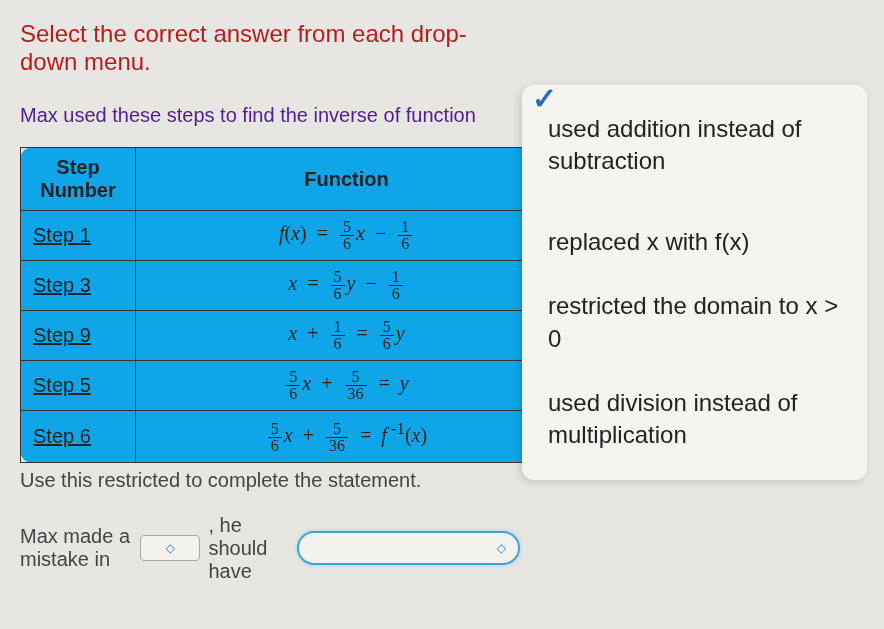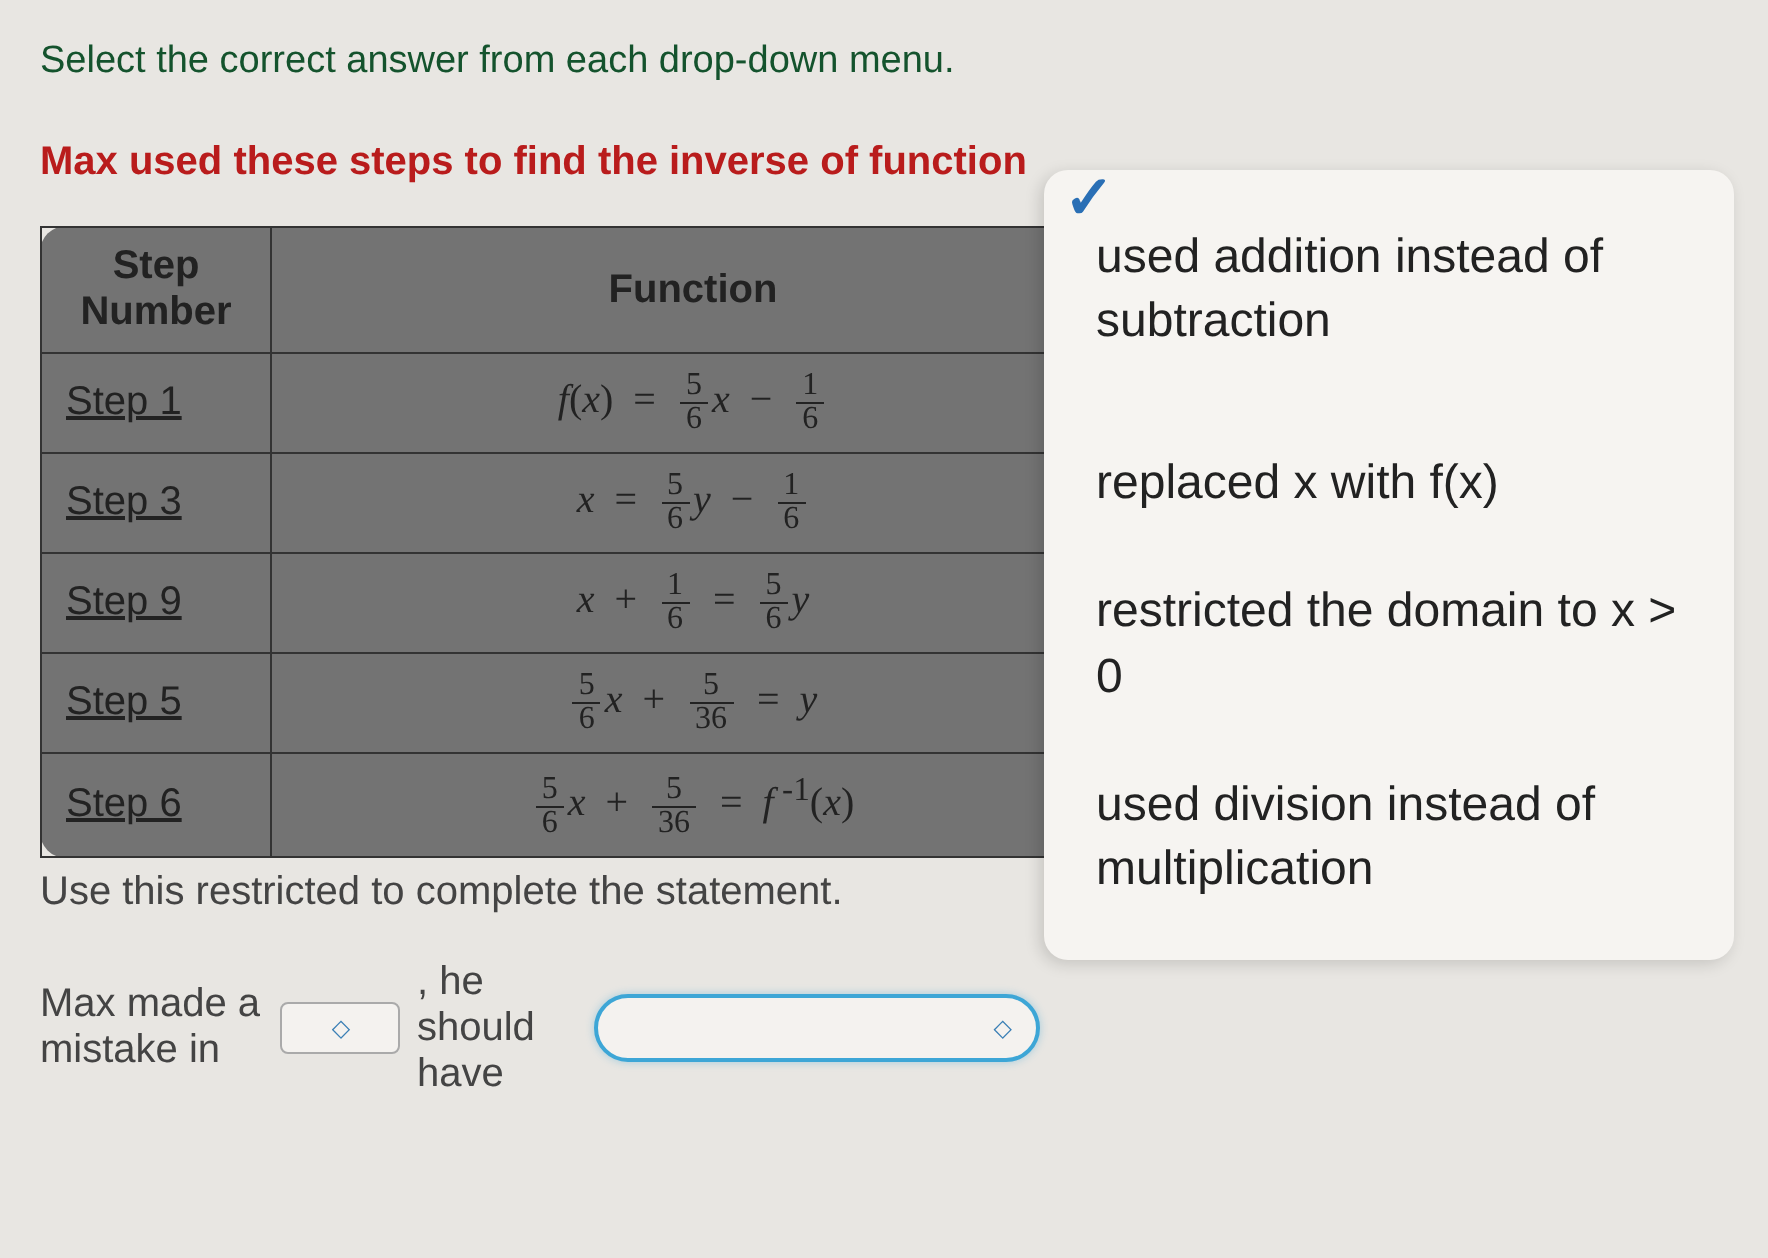--- a/index.html
+++ b/index.html
@@ -10,34 +10,33 @@
       height: 629px;
       position: relative;
       color: #3a3a3a;
       overflow: hidden;
     }
     .main-content {
       padding: 20px 0 0 20px;
       width: 520px;
     }
     .instructions {
-      font-size: 19px;
+      font-size: 24px;
       margin-bottom: 28px;
-      color: #14532d;
+      color: #b91c1c;
     }
     .subinstructions {
       font-size: 20px;
       margin-bottom: 20px;
-      color: #b91c1c;
-      font-weight: bold;
+      color: #4c1d95;
     }
     table.steps {
       border-collapse: collapse;
       width: 538px;
-      background: #737373;
+      background: #0ea5e9;
       border-radius: 13px;
     }
     table.steps th, table.steps td {
       border: 1.5px solid #333;
       padding: 8px 12px;
       font-size: 20px;
       color: #222;
     }
     table.steps th {
       font-weight: bold;

